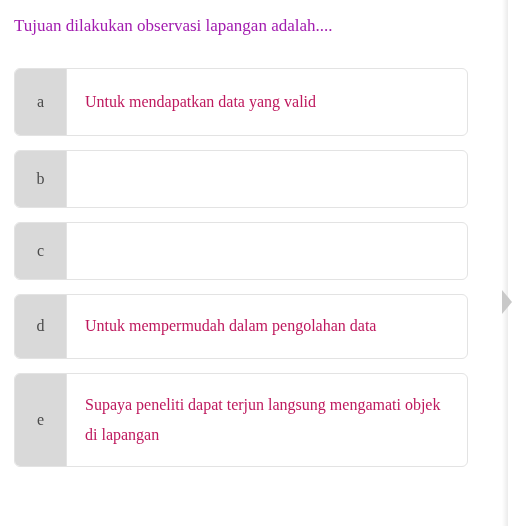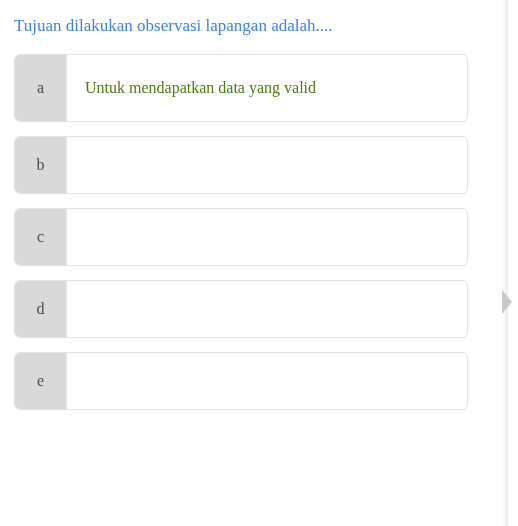--- a/index.html
+++ b/index.html
@@ -10,22 +10,22 @@
     color: #4a4a4a;
     position: relative;
     overflow: hidden;
   }
   .container {
     padding: 14px 18px 14px 14px;
     width: 486px;
   }
   .question {
     font-size: 17px;
-    color: #3b82f6;
-    margin-bottom: 16px;
+    color: #a21caf;
+    margin-bottom: 30px;
     line-height: 1.4;
   }
   .option {
     display: flex;
     align-items: stretch;
     border: 1px solid #e3e3e3;
     border-radius: 6px;
     margin-bottom: 14px;
     overflow: hidden;
     min-height: 58px;
@@ -40,21 +40,21 @@
     align-items: center;
     justify-content: center;
     font-size: 16px;
     color: #4a4a4a;
     border-right: 1px solid #e3e3e3;
   }
   .option-text {
     flex: 1;
     padding: 18px 18px;
     font-size: 16px;
-    color: #4d7c0f;
+    color: #be185d;
     line-height: 1.9;
     display: flex;
     align-items: center;
   }
   .option.tall .option-text { padding-top: 16px; padding-bottom: 16px; }
   .right-shadow {
     position: absolute;
     top: 0;
     right: 10px;
     width: 6px;
@@ -90,24 +90,26 @@
   <div class="option">
     <div class="option-letter">b</div>
   </div>
 
   <div class="option">
     <div class="option-letter">c</div>
   </div>
 
   <div class="option tall">
     <div class="option-letter">d</div>
+    <div class="option-text">Untuk mempermudah dalam pengolahan data</div>
   </div>
 
   <div class="option tall">
     <div class="option-letter">e</div>
+    <div class="option-text">Supaya peneliti dapat terjun langsung mengamati objek di lapangan</div>
   </div>
 </div>
 
 <div class="right-shadow"></div>
 
 <div class="arrow">
   <svg width="16" height="28" viewBox="0 0 16 28">
     <path d="M2 2 L12 14 L2 26 Z" fill="#c9c9c9"></path>
   </svg>
 </div>

